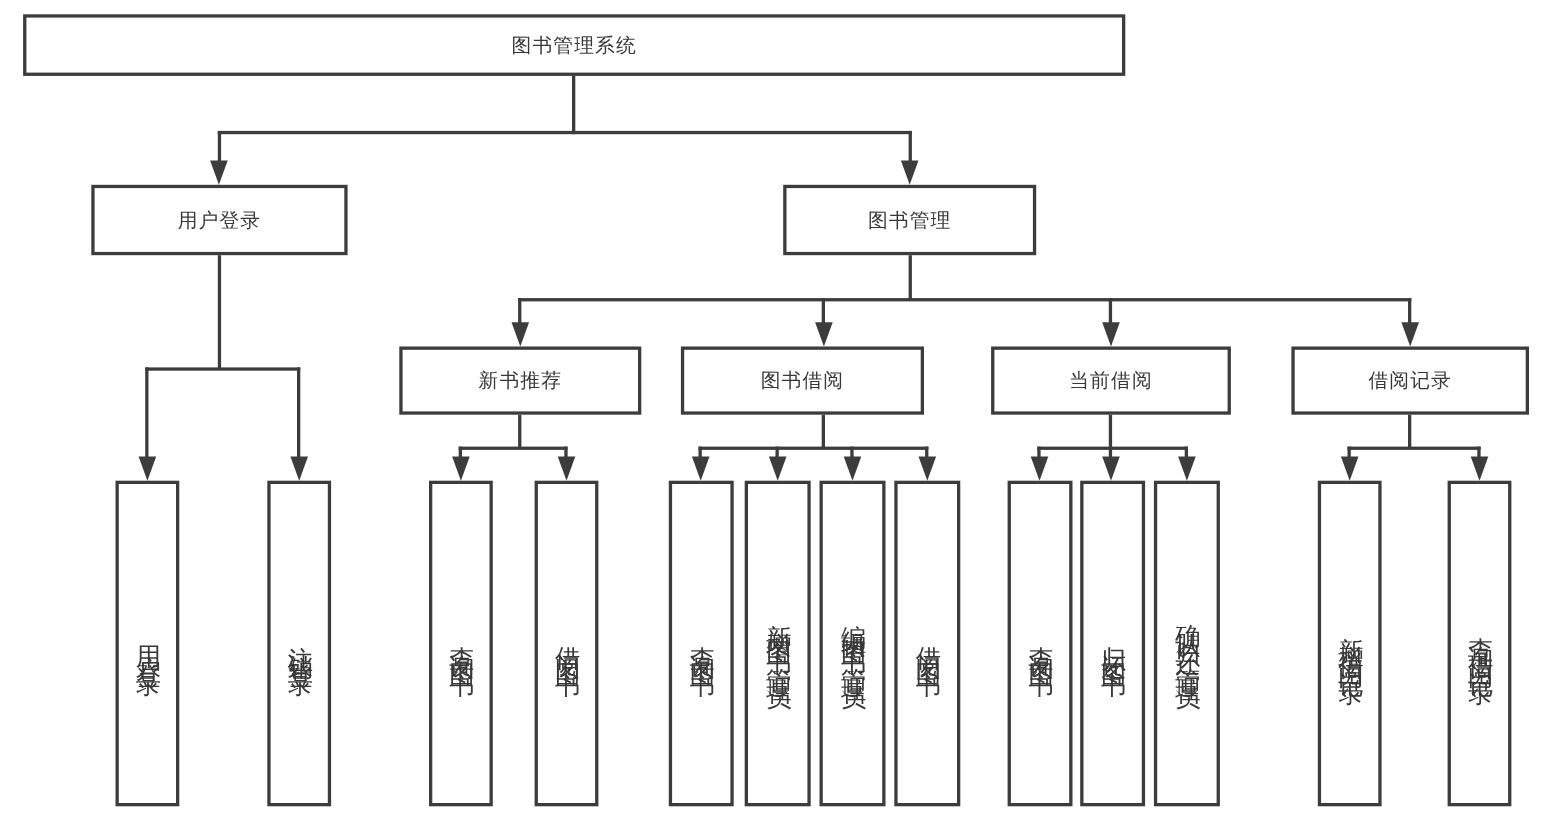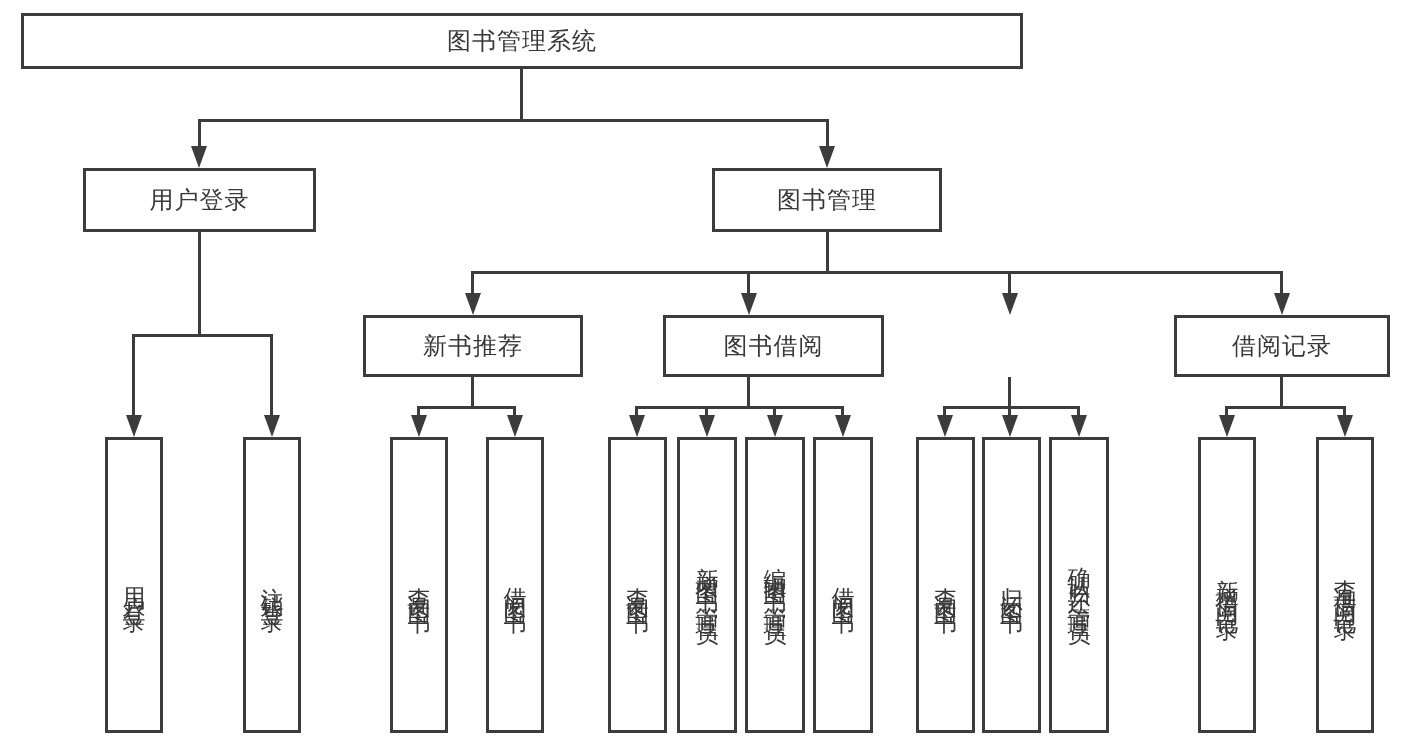--- a/index.html
+++ b/index.html
@@ -21,21 +21,21 @@
     position:absolute;
     box-sizing:border-box;
     border:3px solid var(--line);
     background:#fff;
     display:flex;
     align-items:center;
     justify-content:center;
     color:var(--text);
   }
   .box.h{
-    font-size:24px;
+    font-size:18px;
     letter-spacing:1px;
     white-space:nowrap;
   }
   .box.v{
     width:58px;
     top:437px;
     height:296px;
   }
   .vt{
     writing-mode:vertical-rl;
@@ -73,21 +73,22 @@
 <body>
 
 <div id="canvas">
 
   <div class="box h" style="left:21px;top:13px;width:1002px;height:56px">图书管理系统</div>
 
   <div class="box h" style="left:83px;top:168px;width:233px;height:64px">用户登录</div>
   <div class="box h" style="left:363px;top:315px;width:220px;height:62px">新书推荐</div>
 
   <div class="box h" style="left:712px;top:168px;width:230px;height:64px">图书管理</div>
-  <div class="box h" style="left:663px;top:315px;width:221px;height:62px">图书借阅</div>
+  <div class="box h" style="left:619px;top:315px;width:221px;height:62px">图书借阅</div>
+  <div class="box h" style="left:901px;top:315px;width:218px;height:62px">当前借阅</div>
   <div class="box h" style="left:1174px;top:315px;width:216px;height:62px">借阅记录</div>
 
   <div class="box v" style="left:105px">
     <span class="vt">用户登录</span>
   </div>
   <div class="box v" style="left:243px">
     <span class="vt">注销登录</span>
   </div>
 
   <div class="box v" style="left:390px">

